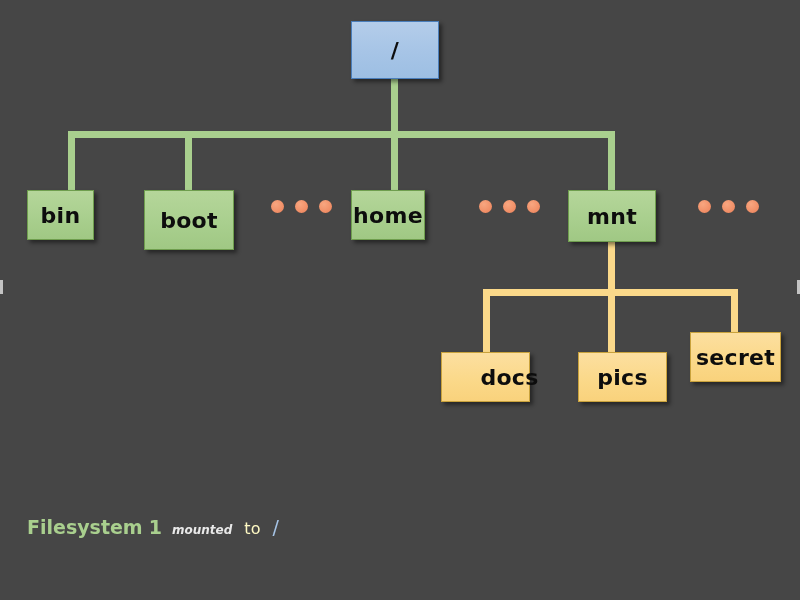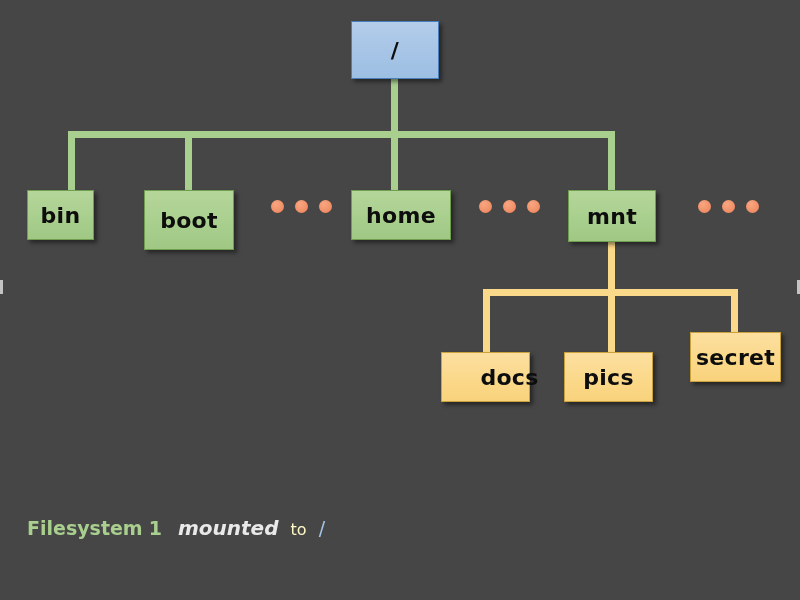--- a/index.html
+++ b/index.html
@@ -79,22 +79,22 @@
   }
   #legend-row-1 { top: 516px; }
   #legend-row-2 { top: 557px; }
 
   .lg-name { font-weight: bold; }
   .lg-num  { font-weight: bold; }
   .lg-mounted {
     color: #e9e9e9;
     font-style: italic;
     font-weight: bold;
-    font-size: 20px;
-    margin: 0 3px 0 10px;
+    font-size: 12px;
+    margin: 0 3px 0 4px;
   }
   .lg-to {
     color: #fef9c3;
     font-size: 16px;
     margin: 0 6px 0 3px;
   }
   .lg-target { font-weight: normal; }
 
   .c-green  { color: #a9cf8e; }
   .c-yellow { color: #fbd98a; }
@@ -144,33 +144,33 @@
   </div>
 
   <div class="node node-green" style="left:27px; top:190px; width:67px; height:50px;">
     <span>bin</span>
   </div>
 
   <div class="node node-green" style="left:144px; top:190px; width:90px; height:60px;">
     <span>boot</span>
   </div>
 
-  <div class="node node-green" style="left:351px; top:190px; width:100px; height:50px;">
+  <div class="node node-green" style="left:351px; top:190px; width:74px; height:50px;">
     <span>home</span>
   </div>
 
   <div class="node node-green" style="left:568px; top:190px; width:88px; height:52px;">
     <span>mnt</span>
   </div>
 
   <div class="node node-yellow" style="left:441px; top:352px; width:89px; height:50px;padding-left:48px;">
     <span>docs</span>
   </div>
 
-  <div class="node node-yellow" style="left:564px; top:352px; width:89px; height:50px;">
+  <div class="node node-yellow" style="left:578px; top:352px; width:89px; height:50px;">
     <span>pics</span>
   </div>
 
   <div class="node node-yellow" style="left:690px; top:332px; width:91px; height:50px;">
     <span>secret</span>
   </div>
 
   <div class="dots" style="left:271px; top:200px;">
     <span class="dot"></span>
     <span class="dot"></span>

